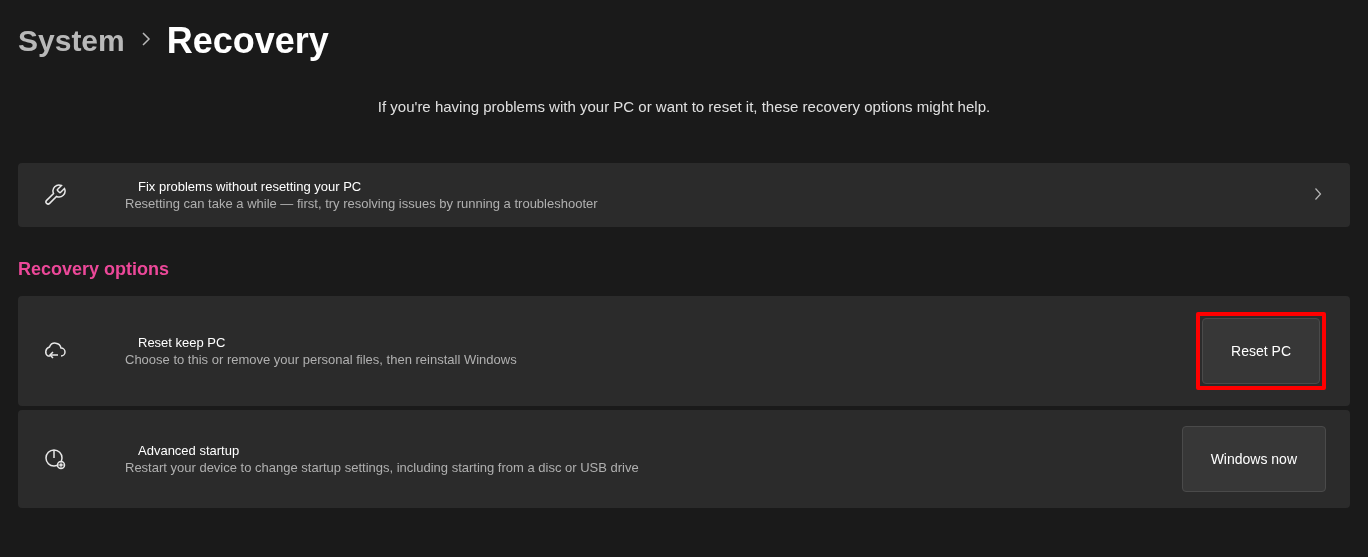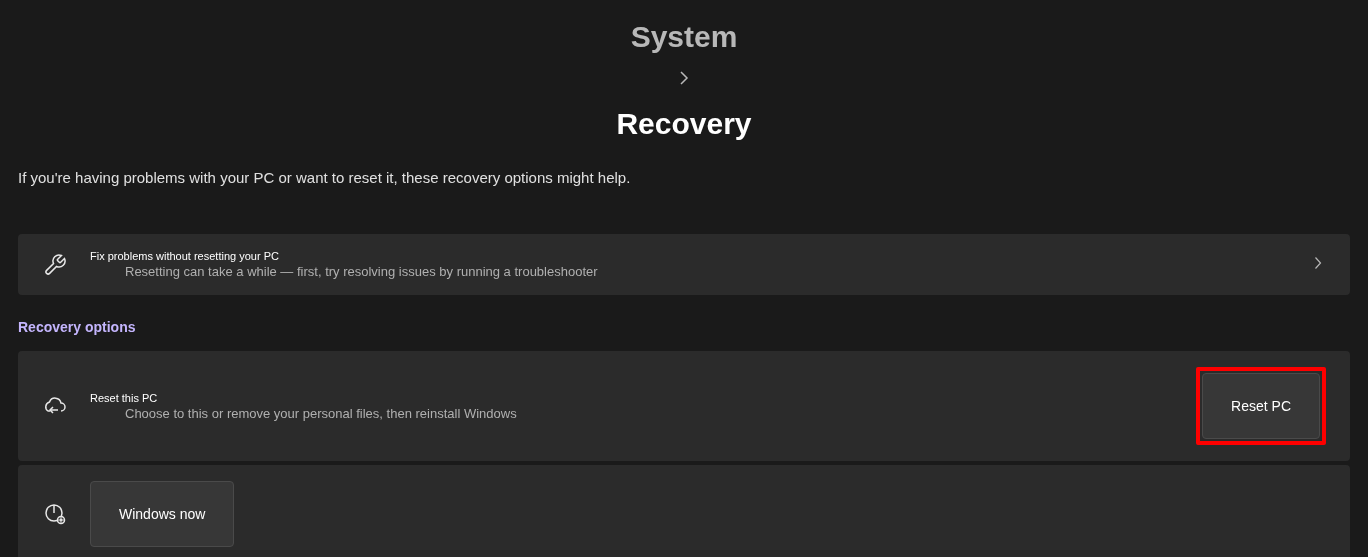--- a/index.html
+++ b/index.html
@@ -13,41 +13,41 @@
       font-family: "Segoe UI", -apple-system, sans-serif;
       width: 1368px;
       height: 557px;
       overflow: hidden;
       padding: 20px 18px;
     }
     .breadcrumb {
       display: flex;
       align-items: center;
       gap: 16px;
-      margin-bottom: 28px;
-      flex-direction: column;
+      margin-bottom: 36px;
     }
     .breadcrumb-parent {
       font-size: 30px;
       font-weight: 600;
       color: #b8b8b8;
     }
     .breadcrumb-chevron {
       color: #b8b8b8;
       font-size: 18px;
     }
     .breadcrumb-current {
-      font-size: 30px;
+      font-size: 36px;
       font-weight: 600;
       color: #ffffff;
     }
     .intro-text {
       font-size: 15px;
       color: #e0e0e0;
       margin-bottom: 48px;
+      text-align: center;
     }
     .card {
       background: #2b2b2b;
       border-radius: 4px;
       padding: 16px 24px;
       display: flex;
       align-items: center;
       gap: 22px;
       margin-bottom: 4px;
     }
@@ -57,39 +57,40 @@
       display: flex;
       align-items: center;
       justify-content: center;
       flex-shrink: 0;
       color: #e8e8e8;
     }
     .card-text {
       flex: 1;
     }
     .card-title {
-      font-size: 11px;
+      font-size: 13px;
       color: #ffffff;
       margin-bottom: 2px;
+      margin-left: 48px;
     }
     .card-subtitle {
       font-size: 13px;
       color: #b0b0b0;
       margin-left: 35px;
     }
     .card-chevron {
       color: #b8b8b8;
       font-size: 14px;
       padding-right: 4px;
     }
     .section-heading {
-      font-size: 14px;
+      font-size: 18px;
       font-weight: 600;
-      color: #c4b5fd;
-      margin-top: 24px;
+      color: #ec4899;
+      margin-top: 32px;
       margin-bottom: 16px;
     }
     .card-button {
       background: #373737;
       border: 1px solid #4a4a4a;
       color: #ffffff;
       font-size: 14px;
       padding: 24px 28px;
       border-radius: 4px;
       cursor: pointer;
@@ -137,35 +138,39 @@
 
 <div class="card">
   <div class="card-icon">
     <svg width="26" height="22" viewBox="0 0 26 22" fill="none" stroke="currentColor" stroke-width="1.5">
       <path d="M19 16a4 4 0 0 0 0-8 6 6 0 0 0-11.5-1A5 5 0 0 0 6 16h2"></path>
       <path d="M11 12 L8 15 L11 18"></path>
       <path d="M8 15 L16 15"></path>
     </svg>
   </div>
   <div class="card-text">
-    <div class="card-title">Reset this PC</div>
+    <div class="card-title">Reset keep PC</div>
     <div class="card-subtitle">Choose to this or remove your personal files, then reinstall Windows</div>
   </div>
   <div class="highlight-box">
     <button class="card-button">Reset PC</button>
   </div>
 </div>
 
 <div class="card">
   <div class="card-icon">
     <svg width="24" height="24" viewBox="0 0 24 24" fill="none" stroke="currentColor" stroke-width="1.5">
       <circle cx="11" cy="11" r="8"></circle>
       <line x1="11" y1="3" x2="11" y2="11"></line>
       <circle cx="18" cy="18" r="3.5" fill="#2b2b2b"></circle>
       <circle cx="18" cy="18" r="1"></circle>
       <line x1="18" y1="14" x2="18" y2="15.5"></line>
       <line x1="18" y1="20.5" x2="18" y2="22"></line>
       <line x1="14" y1="18" x2="15.5" y2="18"></line>
       <line x1="20.5" y1="18" x2="22" y2="18"></line>
     </svg>
   </div>
+  <div class="card-text">
+    <div class="card-title">Advanced startup</div>
+    <div class="card-subtitle">Restart your device to change startup settings, including starting from a disc or USB drive</div>
+  </div>
   <button class="card-button">Windows now</button>
 </div>
 
 </body></html>

